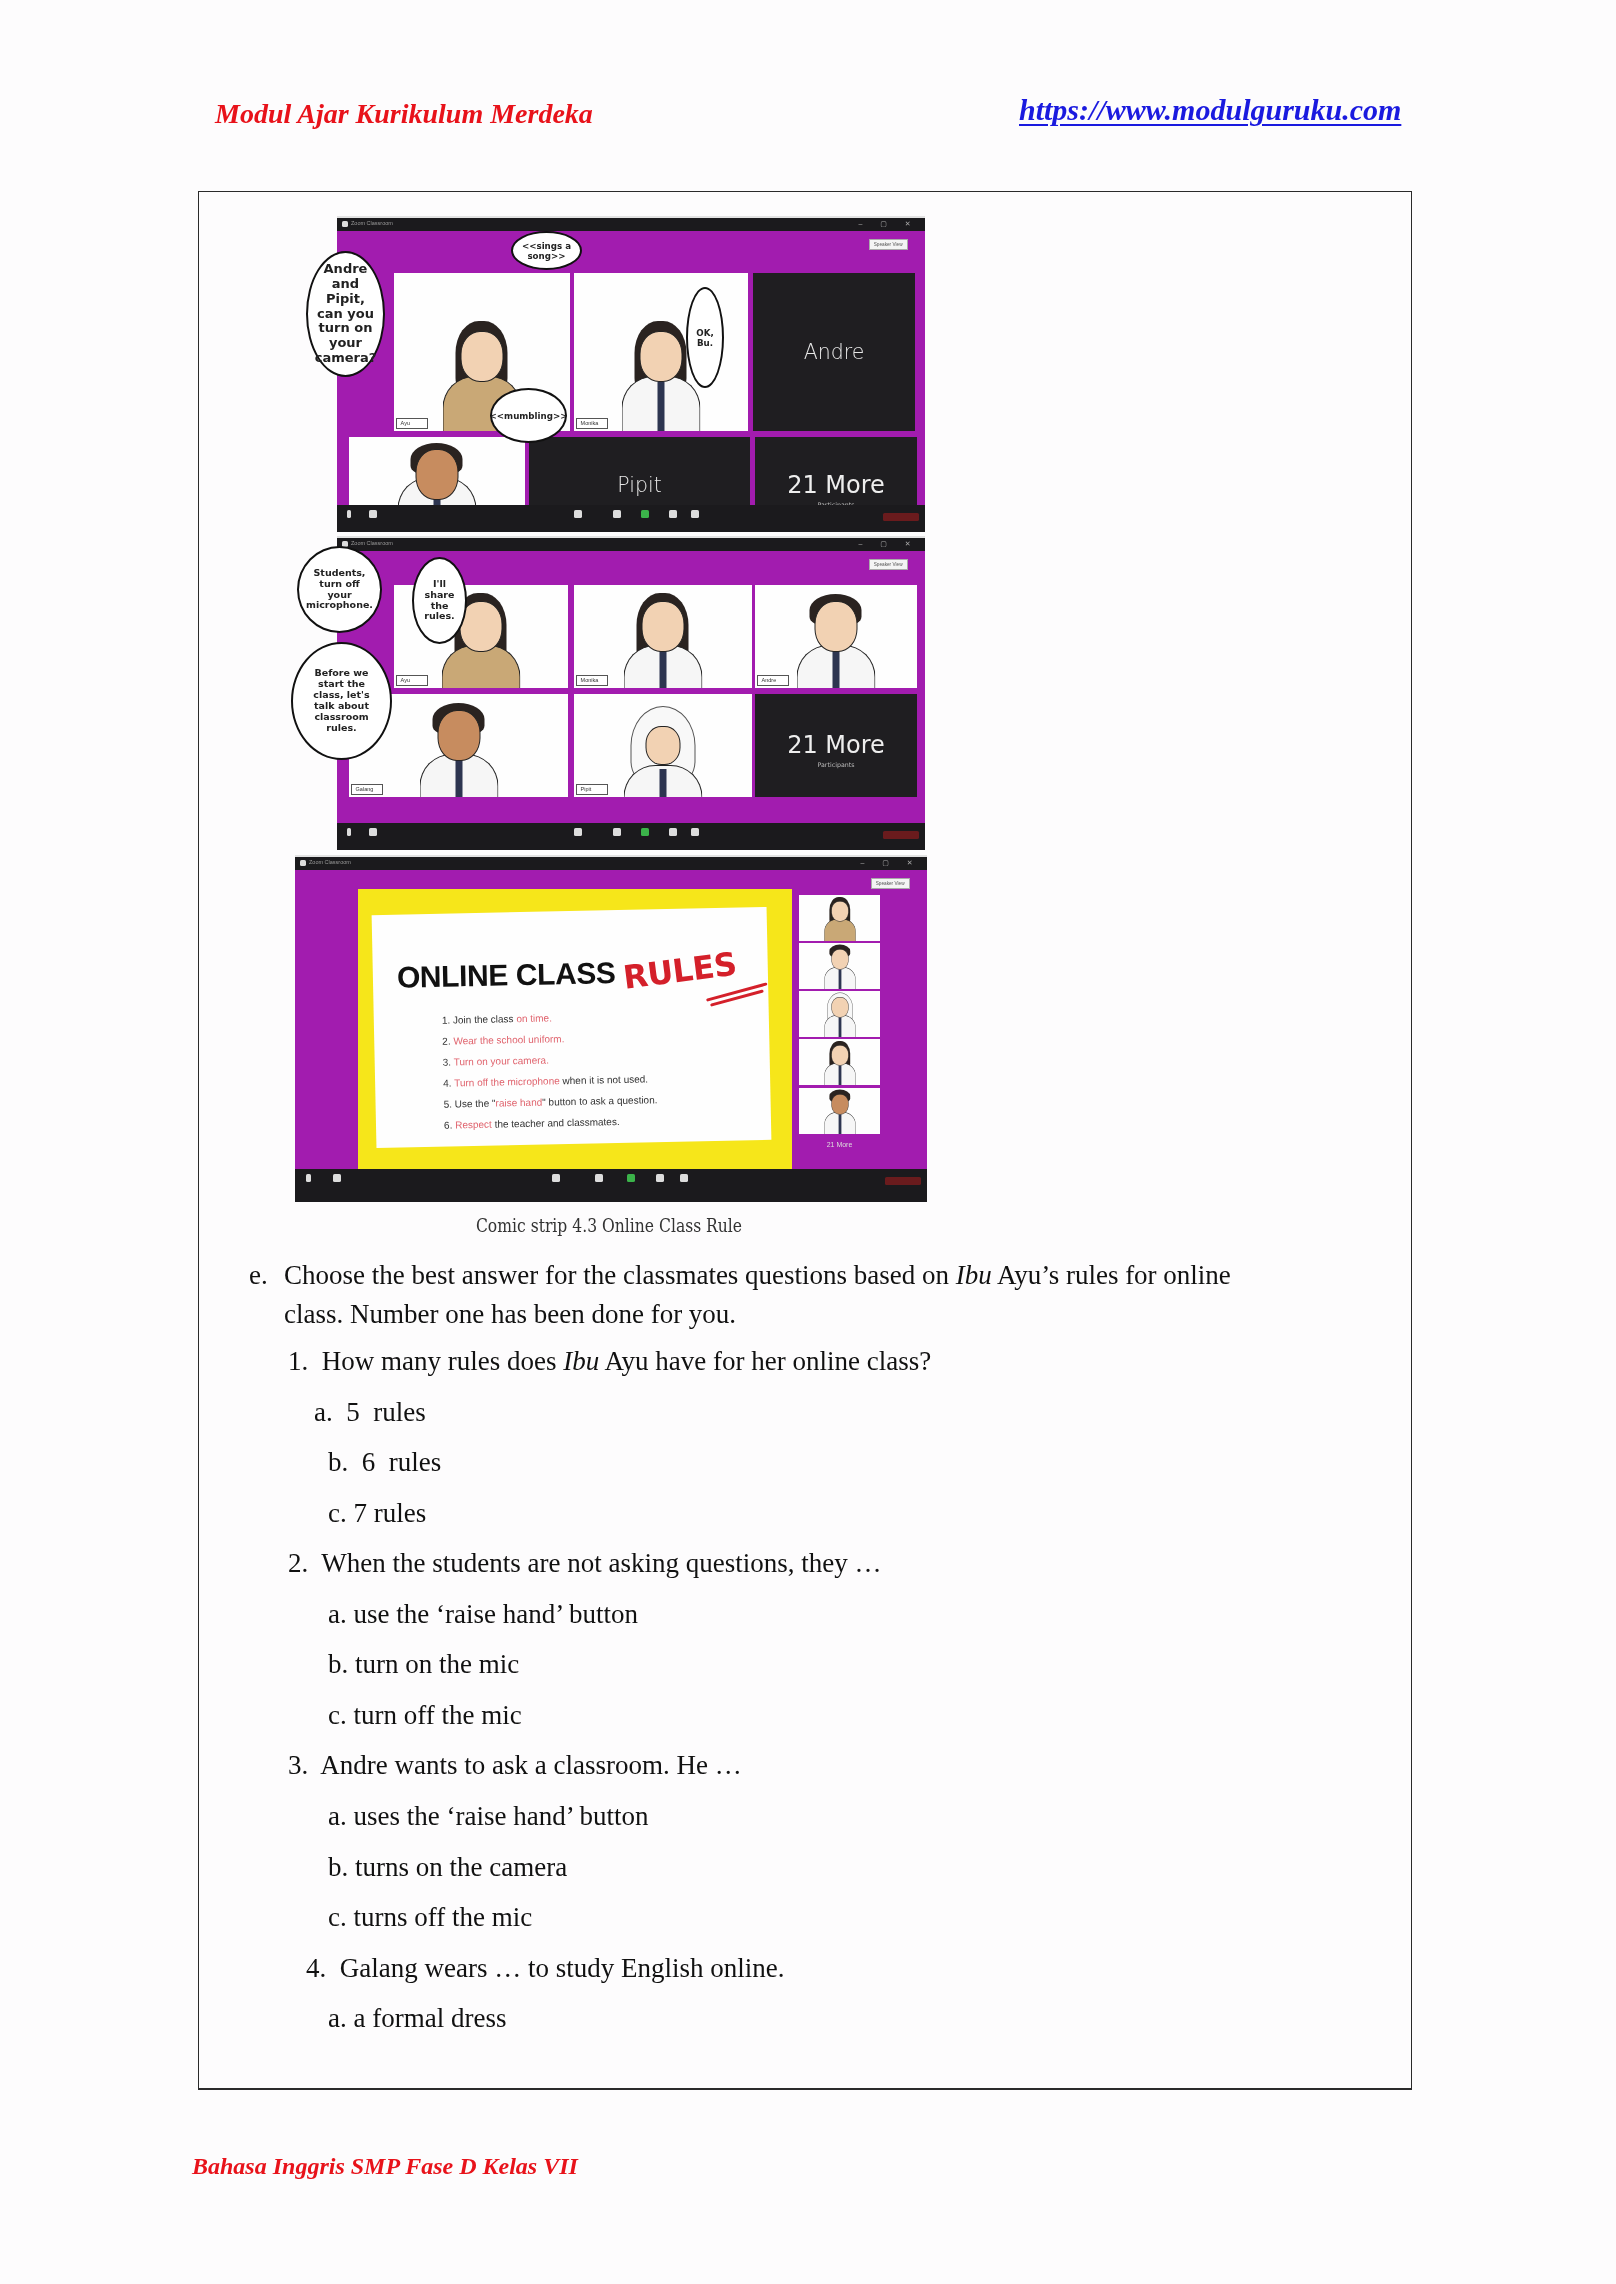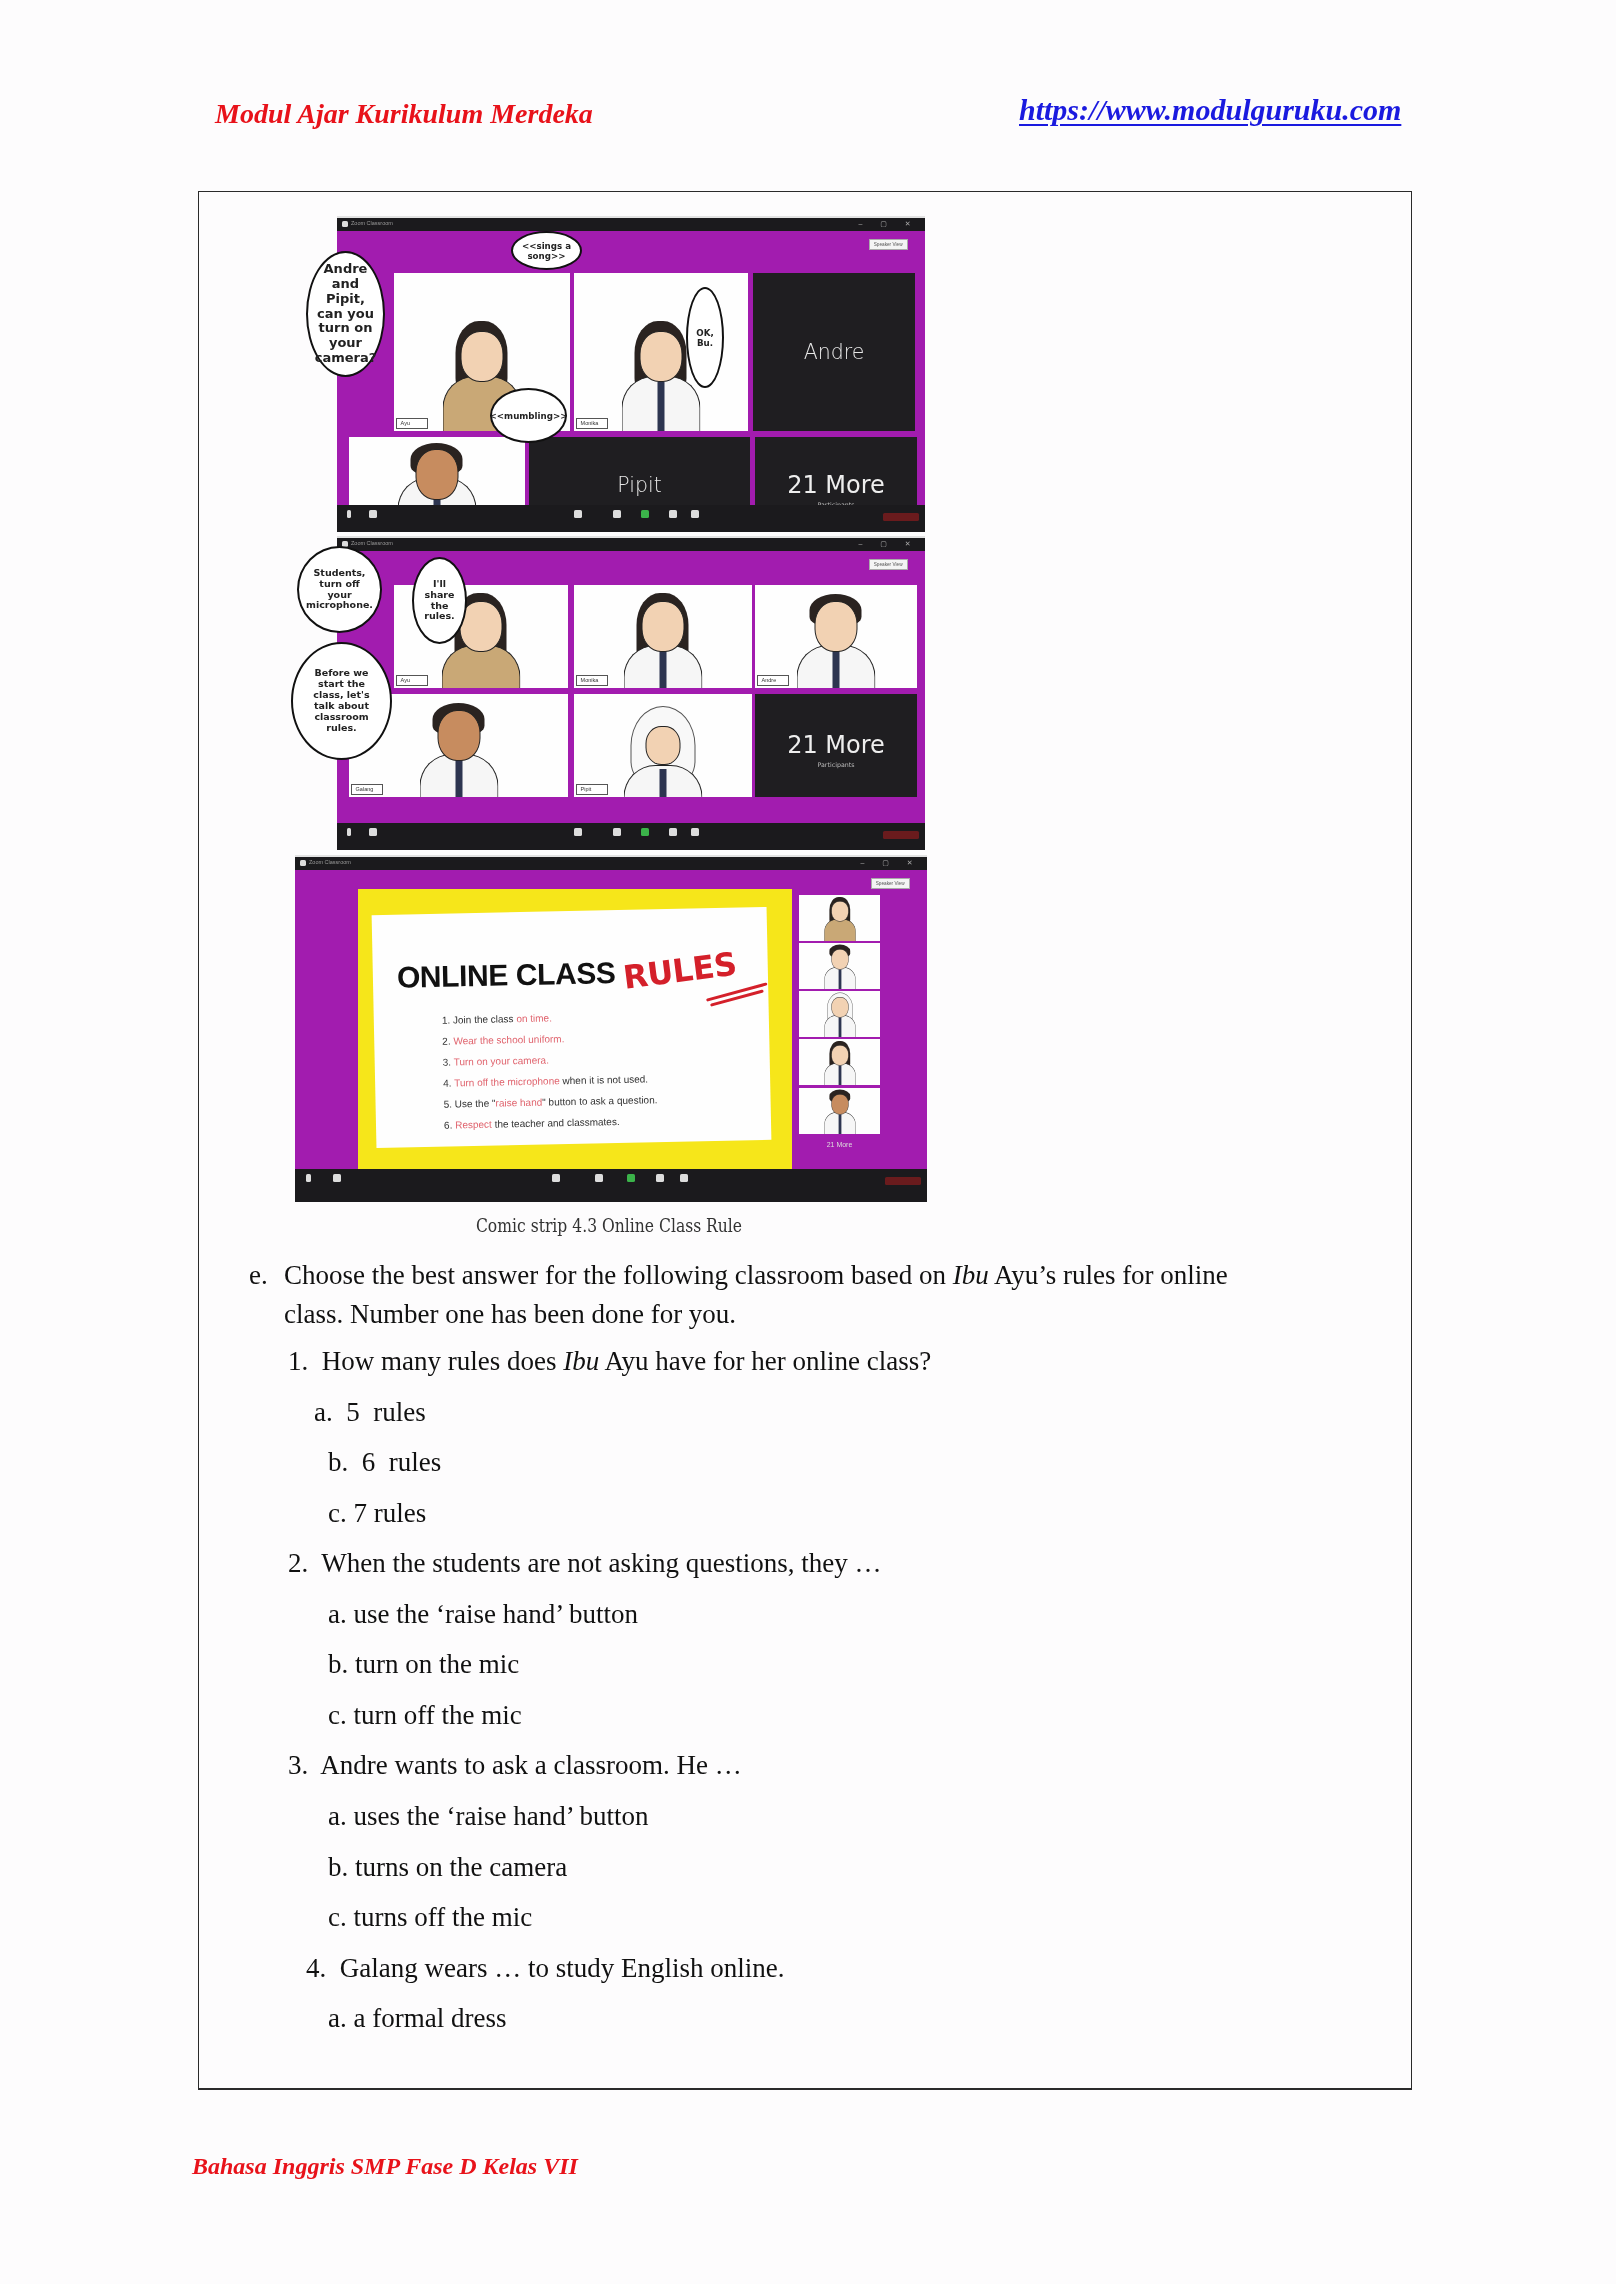--- a/index.html
+++ b/index.html
@@ -284,21 +284,21 @@
       <span class="tb-icon" style="left:361px;"></span>
       <span class="tb-icon" style="left:385px;"></span>
       <span class="end-btn"></span>
     </div>
   </div>
 
   <div class="caption" style="left:-196px; top:1022px;">Comic strip 4.3 Online Class Rule</div>
 
   <div class="qtext" style="left:50px; top:1068px;">e.</div>
   <div class="qtext" style="left:85px; top:1068px;">
-    <span>Choose the best answer for the following classroom based on </span><i>Ibu</i><span> Ayu’s rules for online</span>
+    <span>Choose the best answer for the classmates questions based on </span><i>Ibu</i><span> Ayu’s rules for online</span>
   </div>
   <div class="qtext" style="left:85px; top:1107px;">class. Number one has been done for you.</div>
 
   <div class="qtext" style="left:89px; top:1154px;">
     <span>1.</span>&nbsp; <span>How many rules does </span><i>Ibu</i><span> Ayu have for her online class?</span>
   </div>
   <div class="qtext" style="left:115px; top:1205px; white-space:pre;">a.  5  rules</div>
   <div class="qtext" style="left:129px; top:1255px; white-space:pre;">b.  6  rules</div>
   <div class="qtext" style="left:129px; top:1306px;">c. 7 rules</div>
 

